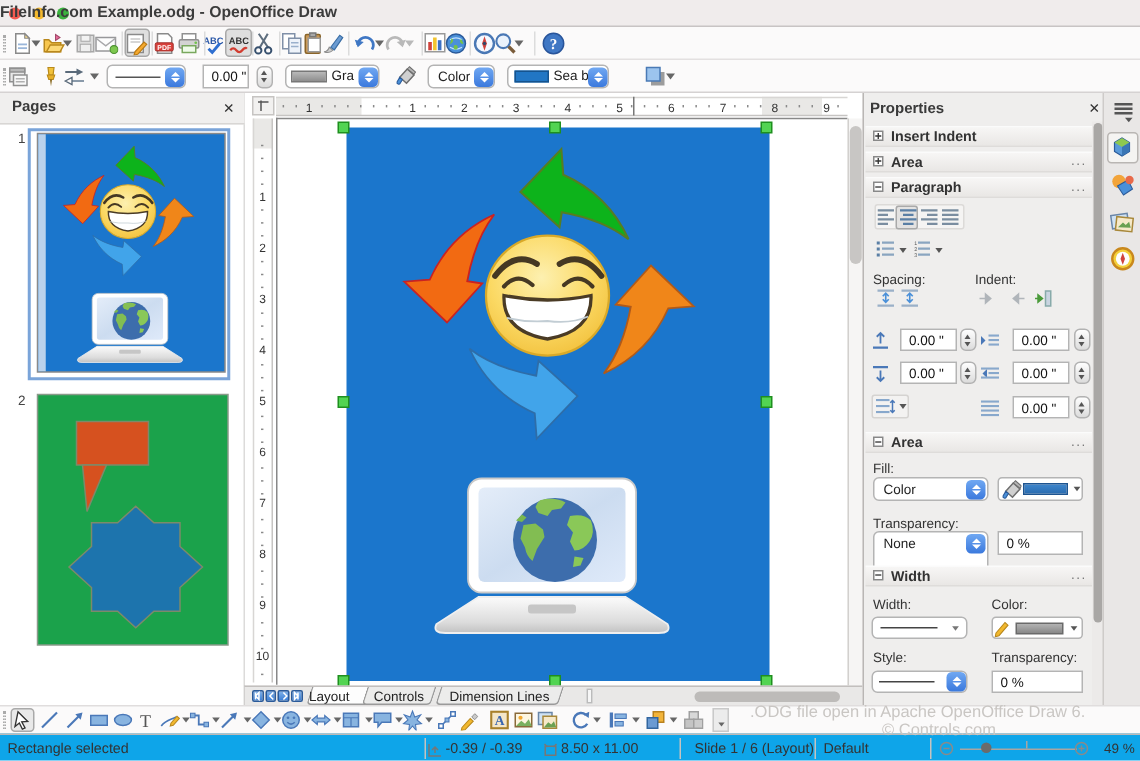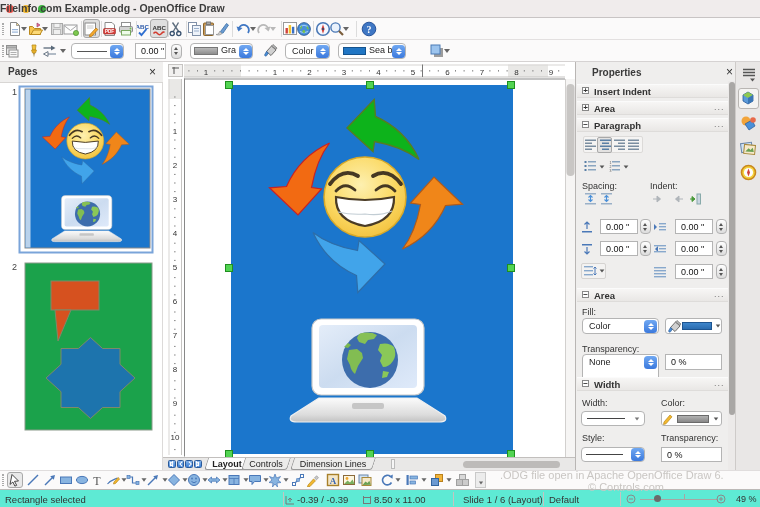--- a/index.html
+++ b/index.html
@@ -20,21 +20,21 @@
 .gstep:before{content:"";position:absolute;left:2px;top:2.5px;border-left:2.5px solid transparent;border-right:2.5px solid transparent;border-bottom:3px solid #555}
 .gstep:after{content:"";position:absolute;left:2px;bottom:2.5px;border-left:2.5px solid transparent;border-right:2.5px solid transparent;border-top:3px solid #555}
 .fld{position:absolute;background:#fff;border:1px solid #b4b4b4;font-size:9px;color:#111;padding-left:5px}
 #pageshdr{left:0;top:62px;width:163px;height:21px;background:#f0efee;border-bottom:1px solid #d8d6d4;z-index:20}
 #props{left:575px;top:62px;width:160px;height:408px;background:#efeeed;border-left:1px solid #b9b6b4;z-index:20}
 #strip{left:735px;top:62px;width:25px;height:408px;background:#e9e7e6;border-left:1px solid #cecbc9;z-index:20}
 .sechdr{position:absolute;left:1px;width:151px;height:14px;background:linear-gradient(#f7f6f5,#e9e7e5);border-top:1px solid #fbfbfb;border-bottom:1px solid #dedcda;font-size:9.5px;font-weight:bold;color:#323232}
 .dots{position:absolute;font-size:9px;color:#777;letter-spacing:1px}
 .plab{position:absolute;font-size:9px;color:#333}
 #shapebar{left:0;top:470px;width:760px;height:19px;background:#fbfafa;border-top:1px solid #e0dddd;z-index:30}
-#statusbar{left:0;top:489px;width:760px;height:18px;background:#5eead4;border-top:1px solid #bcb9b7;font-size:9.5px;color:#333;z-index:30}
+#statusbar{left:0;top:489px;width:760px;height:18px;background:#0ea5e9;border-top:1px solid #bcb9b7;font-size:9.5px;color:#333;z-index:30}
 #tabrow{left:163px;top:457px;width:412px;height:13px;background:#e9e8e7;border-top:1px solid #c2bfbd;z-index:20;font-size:9px;color:#222}
 .wmark{position:absolute;color:#c9c6c3;font-size:11px;z-index:40;white-space:nowrap}
 svg{display:block}
 </style></head><body>
 <svg class="abs" style="left:0;top:0;z-index:1" width="760" height="507" viewBox="0 0 760 507">
     <defs>
       <radialGradient id="faceg" cx="45%" cy="35%" r="75%">
         <stop offset="0" stop-color="#fdf0b0"></stop>
         <stop offset=".55" stop-color="#fbd964"></stop>
         <stop offset="1" stop-color="#f0bc35"></stop>
@@ -390,30 +390,30 @@
     </svg>
     <div class="abs" style="left:22.4px;top:2px;width:7.6px;height:8.4px;background:linear-gradient(#7fb0e8,#3a7fd6);border:1px solid #2a5a9a;border-radius:1.5px"></div>
     <svg class="icon" style="left:22.599999999999998px;top:2.3px" width="7" height="8" viewBox="0 0 12 14">
       <path d="M5 3l4 4-4 4" fill="none" stroke="#fff" stroke-width="1.8"></path>
     </svg>
     <div class="abs" style="left:31.099999999999998px;top:2px;width:7.6px;height:8.4px;background:linear-gradient(#7fb0e8,#3a7fd6);border:1px solid #2a5a9a;border-radius:1.5px"></div>
     <svg class="icon" style="left:31.299999999999997px;top:2.3px" width="7" height="8" viewBox="0 0 12 14">
       <path d="M4 3l4 4-4 4z M8 3v8" fill="none" stroke="#fff" stroke-width="1.8"></path>
     </svg>
     <div class="abs" style="left:43px;top:0;width:42px;height:12px;background:#fdfdfd;border:1px solid #9a9a9a;border-top:none;transform:skewX(-18deg);border-radius:0 0 3px 3px"></div>
-    <div class="abs" style="left:43px;top:1px;width:42px;text-align:center;font-weight:bold">Layout</div>
+    <div class="abs" style="left:43px;top:1px;width:42px;font-weight:normal">Layout</div>
     <div class="abs" style="left:80px;top:0;width:46px;height:12px;background:#ececeb;border:1px solid #9a9a9a;border-top:none;transform:skewX(-18deg);border-radius:0 0 3px 3px"></div>
     <div class="abs" style="left:80px;top:1px;width:46px;text-align:center;font-weight:normal">Controls</div>
     <div class="abs" style="left:129px;top:0;width:82px;height:12px;background:#ececeb;border:1px solid #9a9a9a;border-top:none;transform:skewX(-18deg);border-radius:0 0 3px 3px"></div>
     <div class="abs" style="left:129px;top:1px;width:82px;text-align:center;font-weight:normal">Dimension Lines</div>
     <div class="abs" style="left:228px;top:1px;width:4px;height:10px;background:#f6f6f6;border:1px solid #bbb"></div>
     <div class="abs" style="left:300px;top:2.5px;width:97px;height:7px;background:#bdbbb9;border-radius:3.5px"></div>
   </div>
 <div id="props" class="abs">
-    <div class="abs" style="left:16px;top:5px;font-size:10px;font-weight:bold;color:#3a3a3a">Properties</div>
+    <div class="abs" style="left:4px;top:5px;font-size:10px;font-weight:bold;color:#3a3a3a">Properties</div>
     <div class="abs" style="left:150px;top:3px;font-size:12px;color:#333">×</div>
     <div class="sechdr" style="top:22px">
       <span style="position:absolute;left:5px;top:2px;width:7px;height:7px;border:1px solid #888;background:#fdfdfd;font-size:8px;line-height:6px;text-align:center;color:#333">+</span>
       <span style="position:absolute;left:17px;top:1px">Insert Indent</span>
     </div>
     <div class="sechdr" style="top:39px">
       <span style="position:absolute;left:5px;top:2px;width:7px;height:7px;border:1px solid #888;background:#fdfdfd;font-size:8px;line-height:6px;text-align:center;color:#333">+</span>
       <span style="position:absolute;left:17px;top:1px">Area</span>
     </div>
     <div class="dots" style="left:138px;top:40px">...</div>

